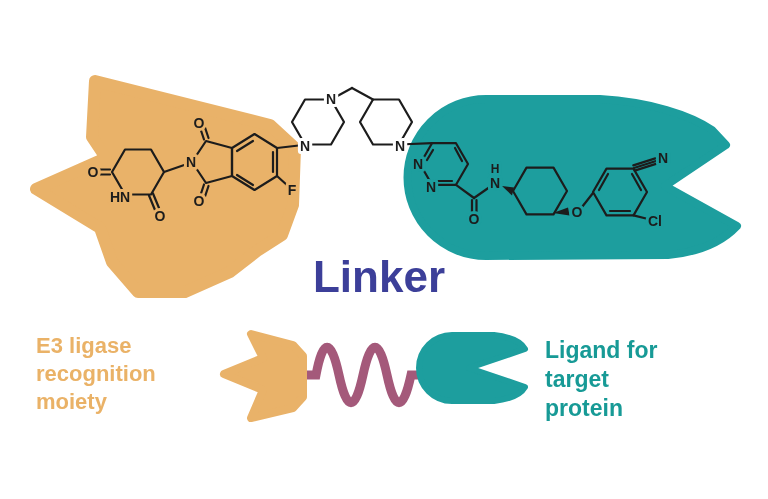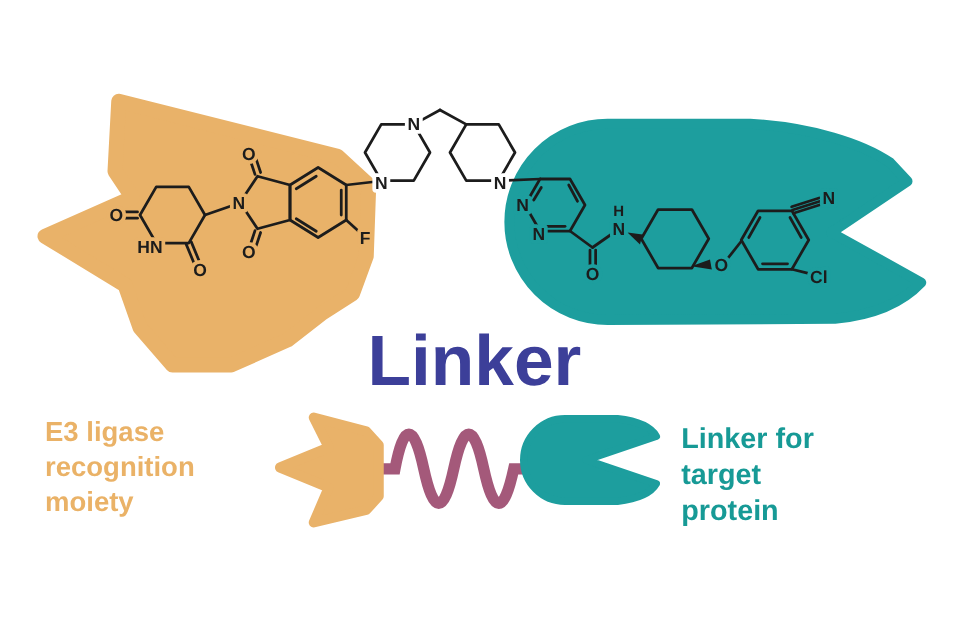--- a/index.html
+++ b/index.html
@@ -25,22 +25,22 @@
   
   .orange-blob { fill:#e9b269; stroke:#e9b269; stroke-width:12; stroke-linejoin:round; }
   .teal-blob   { fill:#1d9e9e; stroke:#1d9e9e; stroke-width:8;  stroke-linejoin:round; }
   .orange-small{ fill:#e9b269; stroke:#e9b269; stroke-width:8;  stroke-linejoin:round; }
   .teal-small  { fill:#1d9e9e; stroke:#1d9e9e; stroke-width:6;  stroke-linejoin:round; }
   .wave { stroke:#a4597a; stroke-width:9; fill:none; stroke-linecap:round; }
 
   
   .label { position:absolute; white-space:pre-line; font-weight:bold; }
   .linker-label {
-    left:294px; top:266px; width:170px; text-align:center;
-    font-size:57px; line-height:46px; color:#3c3f99; letter-spacing:0px;
+    left:294px; top:254px; width:170px; text-align:center;
+    font-size:44px; line-height:46px; color:#3c3f99; letter-spacing:0px;
   }
   .e3-label {
     left:36px; top:332px; width:156px; 
     font-size:22px; line-height:28px; color:#eab267;
   }
   .ligand-label {
     left:545px; top:336px; width:160px; text-align:left;
     font-size:23px; line-height:29px; color:#179a96;
   }
 </style>
@@ -136,16 +136,16 @@
       <polygon class="orange-small" points="251,334 293,345 303,356 303,397 293,408 251,418 263,390 224,374 263,358"></polygon>
       <path class="teal-small" d="M 452,335 L 494,335 C 512,337 521,342 525,349 L 469,368 L 525,387
            C 521,394 512,399 494,401 L 452,401 A 33,33 0 0 1 452,335 Z"></path>
     </g>
   </svg>
 
   <div class="label linker-label">Linker</div>
   <div class="label e3-label">E3 ligase
 recognition
 moiety</div>
-  <div class="label ligand-label">Linker for
+  <div class="label ligand-label">Ligand for
 target
 protein</div>
 </div>
 
 </body></html>

